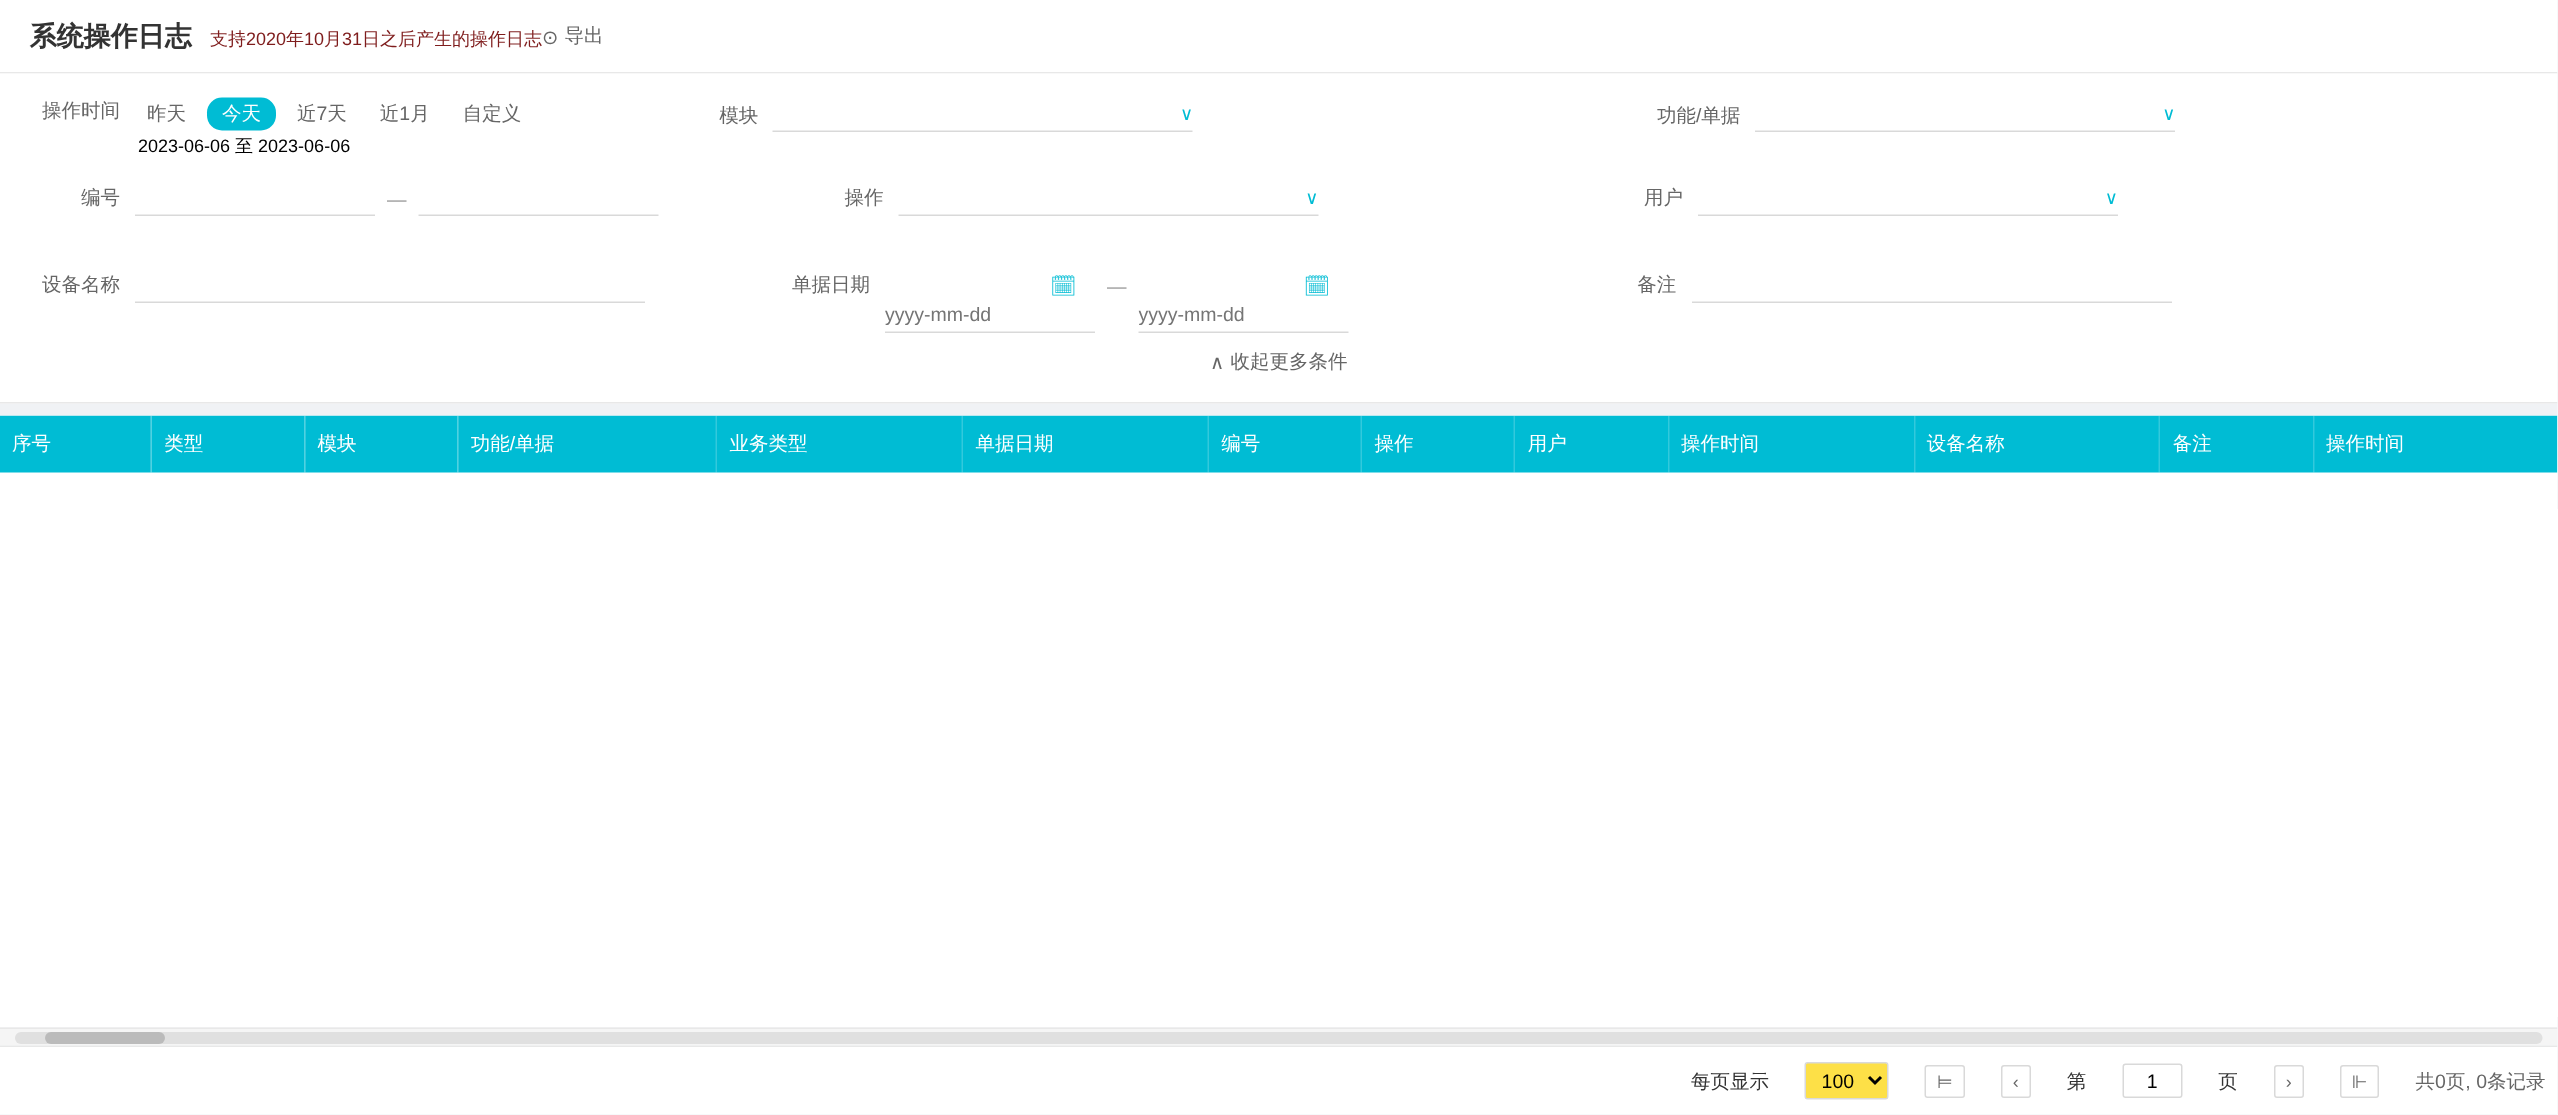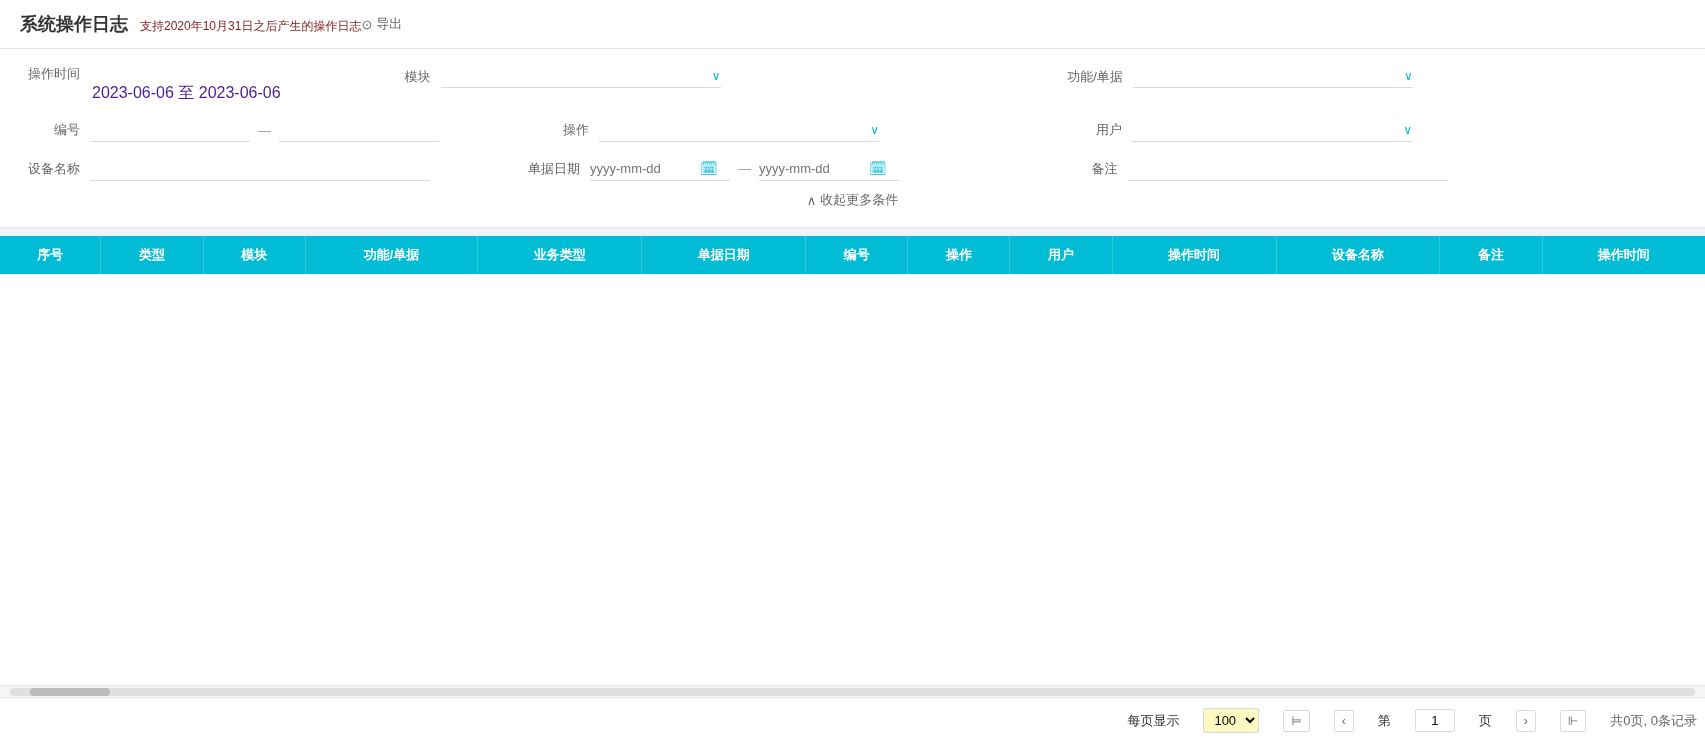--- a/index.html
+++ b/index.html
@@ -16,61 +16,61 @@
 
     
     .filter-area { background: #fff; padding: 16px 20px; border-bottom: 1px solid #e8e8e8; }
 
     .filter-label { color: #666; font-size: 13px; width: 70px; text-align: right; padding-right: 10px; flex-shrink: 0; }
 
     .time-filter { display: flex; flex-direction: column; }
     .time-btns { display: flex; gap: 6px; align-items: center; }
     .time-btn { padding: 2px 8px; border: none; background: none; color: #666; cursor: pointer; font-size: 13px; border-radius: 2px; }
     .time-btn.active { background: #00bcd4; color: #fff; border-radius: 10px; padding: 2px 10px; }
-    .time-range { font-size: 16px; color: #4c1d95; margin-top: 18px; margin-left: 2px; }
+    .time-range { font-size: 12px; color: #000000; margin-top: 2px; margin-left: 2px; }
     .filter-group-label { color: #666; font-size: 13px; width: 80px; text-align: right; padding-right: 10px; flex-shrink: 0; }
 
     .select-field { display: flex; align-items: center; border-bottom: 1px solid #d9d9d9; padding: 4px 0; min-width: 220px; cursor: pointer; position: relative; }
     .select-field-wide { min-width: 280px; }
     .select-placeholder { color: #ccc; flex: 1; font-size: 13px; }
     .chevron-icon { color: #00bcd4; font-size: 12px; margin-left: 4px; }
 
     .input-field { border: none; border-bottom: 1px solid #d9d9d9; outline: none; font-size: 13px; color: #333; background: transparent; width: 160px; padding: 4px 0; }
     .input-field::placeholder { color: #ccc; }
 
     .dash { margin: 0 8px; color: #999; }
 
     .date-input-wrap { display: flex; align-items: center; border-bottom: 1px solid #d9d9d9; padding: 4px 0; min-width: 140px; }
-    .date-input { border: none; outline: none; font-size: 13px; color: #ccc; background: transparent; width: 110px; }
+    .date-input { border: none; outline: none; font-size: 13px; color: #ccc; background: transparent; width: 110px; margin-top: 40px; }
     .calendar-icon { color: #00bcd4; font-size: 14px; cursor: pointer; }
 
     
     .btn-group { display: flex; flex-direction: column; gap: 4px; margin-left: auto; }
     .btn-query { background: #8bc34a; color: #fff; border: none; padding: 8px 24px; font-size: 14px; cursor: pointer; border-radius: 2px; font-weight: 500; }
     .btn-settings { background: #fff; color: #8bc34a; border: 1px solid #8bc34a; padding: 5px 24px; font-size: 14px; cursor: pointer; border-radius: 2px; }
 
     
     .collapse-row { display: flex; justify-content: center; padding: 6px 0 2px; }
     .collapse-btn { border: none; background: none; color: #666; font-size: 13px; cursor: pointer; display: flex; align-items: center; gap: 4px; }
 
     
     .table-wrapper { background: #fff; flex: 1; overflow-x: auto; margin-top: 8px; }
     table { width: 100%; border-collapse: collapse; }
     thead tr { background: #00bcd4; }
-    thead th { color: #fff; font-size: 13px; font-weight: bold; padding: 10px 8px; text-align: center; border-right: 1px solid rgba(255,255,255,0.2); white-space: nowrap; }
+    thead th { color: #fff; font-size: 13px; font-weight: normal; padding: 10px 8px; text-align: left; border-right: 1px solid rgba(255,255,255,0.2); white-space: nowrap; }
     thead th:last-child { border-right: none; }
 
     
     .scroll-bar-area { height: 12px; background: #f5f5f5; border-top: 1px solid #e8e8e8; display: flex; align-items: center; padding: 0 10px; }
     .scroll-track { flex: 1; height: 8px; background: #e0e0e0; border-radius: 4px; position: relative; }
     .scroll-thumb { width: 80px; height: 8px; background: #bbb; border-radius: 4px; position: absolute; left: 20px; }
 
     
     .pagination { background: #fff; padding: 10px 8px; display: flex; align-items: center; justify-content: flex-end; gap: 24px; border-top: 1px solid #e8e8e8; font-size: 13px; color: #333; }
-    .page-size-select { border: 1px solid #d9d9d9; padding: 3px 6px; font-size: 13px; border-radius: 2px; background: #fef9c3; }
+    .page-size-select { border: 1px solid #d9d9d9; padding: 3px 6px; font-size: 13px; border-radius: 2px; background: #fde047; }
     .page-nav-btn { border: 1px solid #d9d9d9; background: #fff; padding: 3px 7px; cursor: pointer; border-radius: 2px; color: #666; font-size: 12px; }
     .page-nav-btn:disabled { color: #ccc; cursor: not-allowed; }
     .page-input { border: 1px solid #d9d9d9; width: 40px; text-align: center; padding: 3px; font-size: 13px; border-radius: 2px; }
     .page-info { color: #666; }
   </style>
 </head>
 <body>
 
 <div class="page-wrapper">
 
@@ -85,20 +85,27 @@
     </button>
   </div>
 
   <div class="filter-area">
 
     <div style="display:flex; align-items:flex-start; margin-bottom:14px;">
 
       <div style="display:flex; align-items:flex-start; flex-shrink:0;">
         <span class="filter-label">操作时间</span>
         <div class="time-filter">
+          <div class="time-btns">
+            <button class="time-btn">昨天</button>
+            <button class="time-btn active">今天</button>
+            <button class="time-btn">近7天</button>
+            <button class="time-btn">近1月</button>
+            <button class="time-btn">自定义</button>
+          </div>
           <div class="time-range">2023-06-06 至 2023-06-06</div>
         </div>
       </div>
 
       <div style="display:flex; align-items:center; margin-left:80px; flex:1;">
         <span class="filter-group-label">模块</span>
         <div class="select-field select-field-wide">
           <span class="select-placeholder"></span>
           <span class="chevron-icon">∨</span>
         </div>

